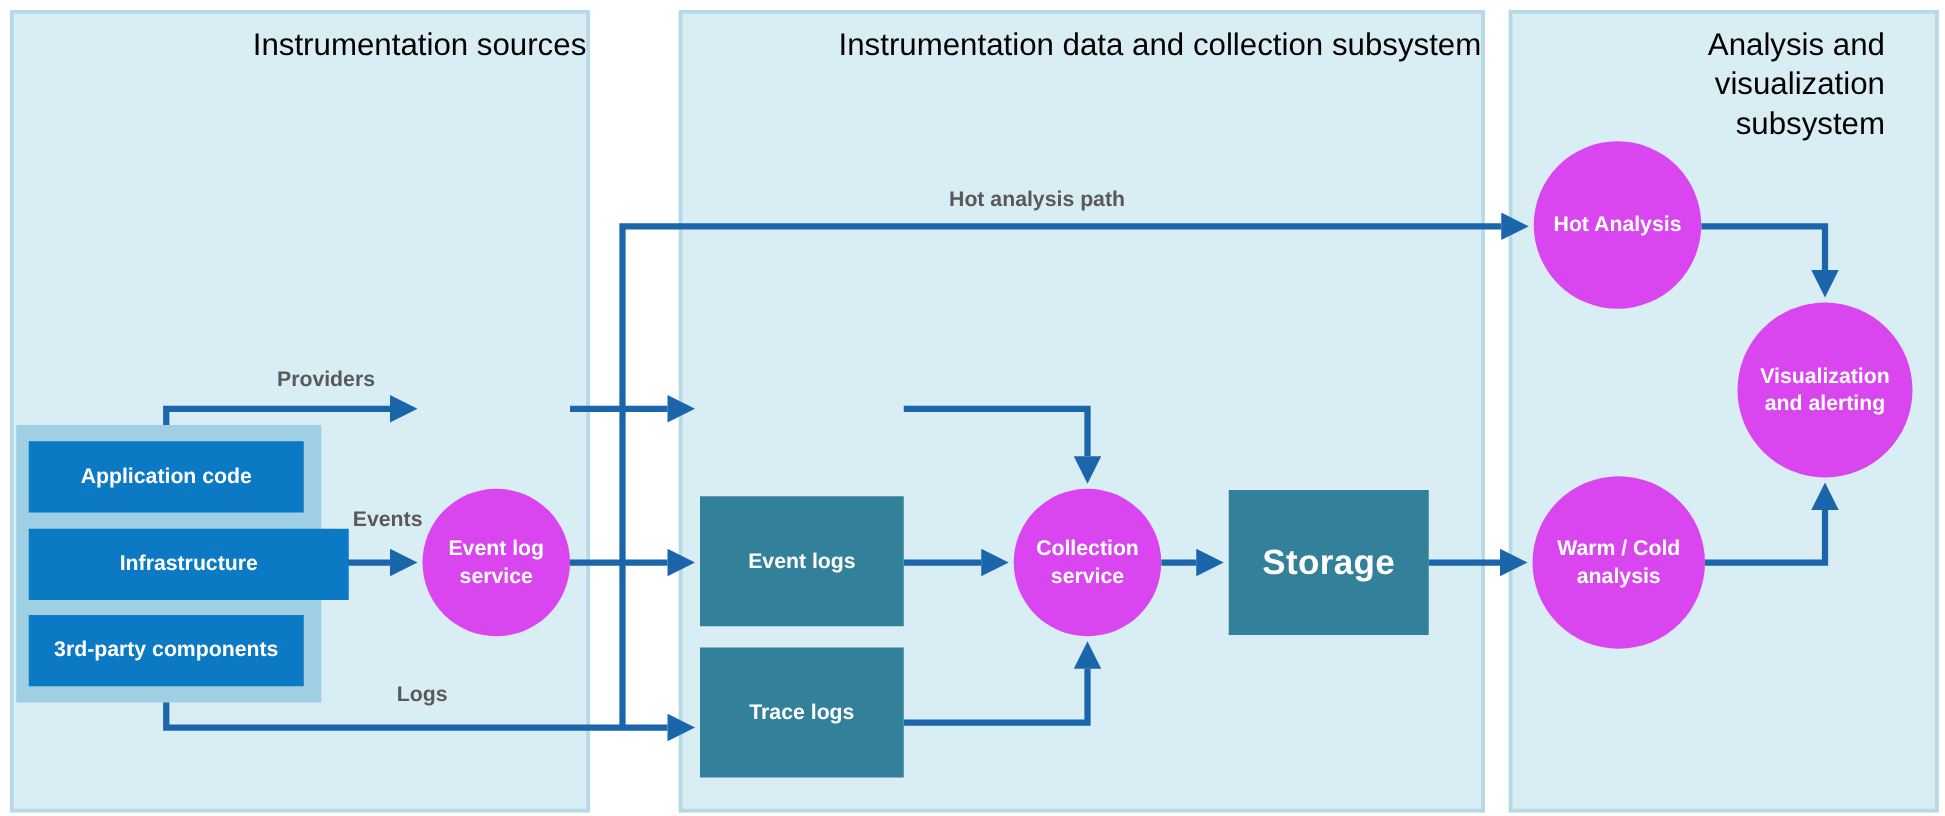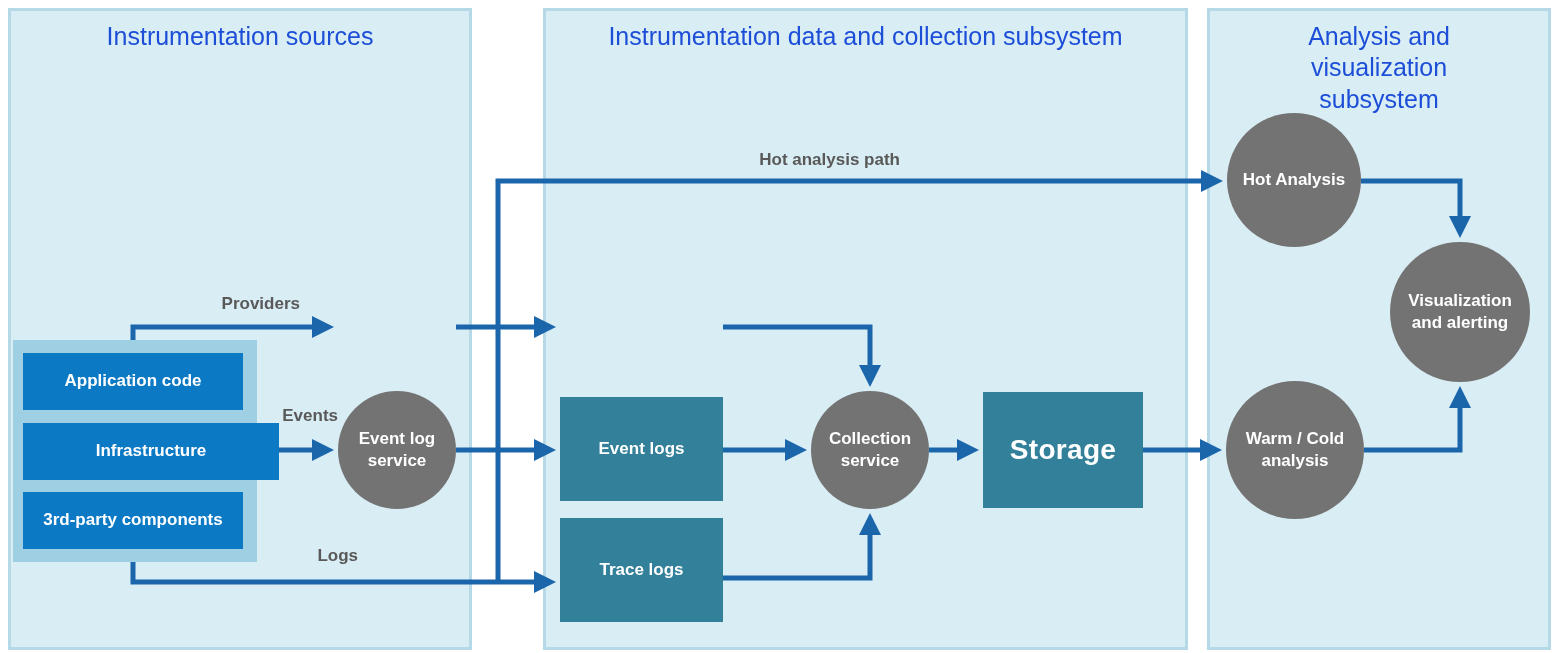--- a/index.html
+++ b/index.html
@@ -9,36 +9,36 @@
     background:#ffffff;
     font-family:"Liberation Sans","DejaVu Sans",sans-serif;
     overflow:hidden;
   }
   .panel{
     position:absolute;top:8px;height:642px;
     background:#d9edf4;border:3px solid #b5d9e6;
     box-sizing:border-box;z-index:1;
   }
   .panel-title{
-    padding-top:10px;text-align:center;
-    font-size:25px;font-weight:400;color:#1d4ed8;
+    padding-top:10px;text-align:right;
+    font-size:25px;font-weight:400;color:#000000;
     line-height:1.25;
   }
   #connector-layer{position:absolute;left:0;top:0;z-index:2;}
   .node{
     position:absolute;z-index:3;
     display:flex;align-items:center;justify-content:center;
     color:#ffffff;text-align:center;
     font-size:17px;font-weight:600;line-height:1.3;
     box-sizing:border-box;
   }
   .src-container{position:absolute;z-index:3;background:#9fcfe2;}
   .src-box{background:#0c79c5;}
   .teal-box{background:#33809a;}
-  .circle{background:#737373;border-radius:50%;padding:0 10px;}
+  .circle{background:#d946ef;border-radius:50%;padding:0 10px;}
   .storage-box{font-size:28px;letter-spacing:0.3px;}
   .flow-label{
     position:absolute;z-index:3;
     color:#595959;font-size:17px;font-weight:600;text-align:right;
   }
 </style>
 </head>
 <body>
 
 <div id="canvas">

